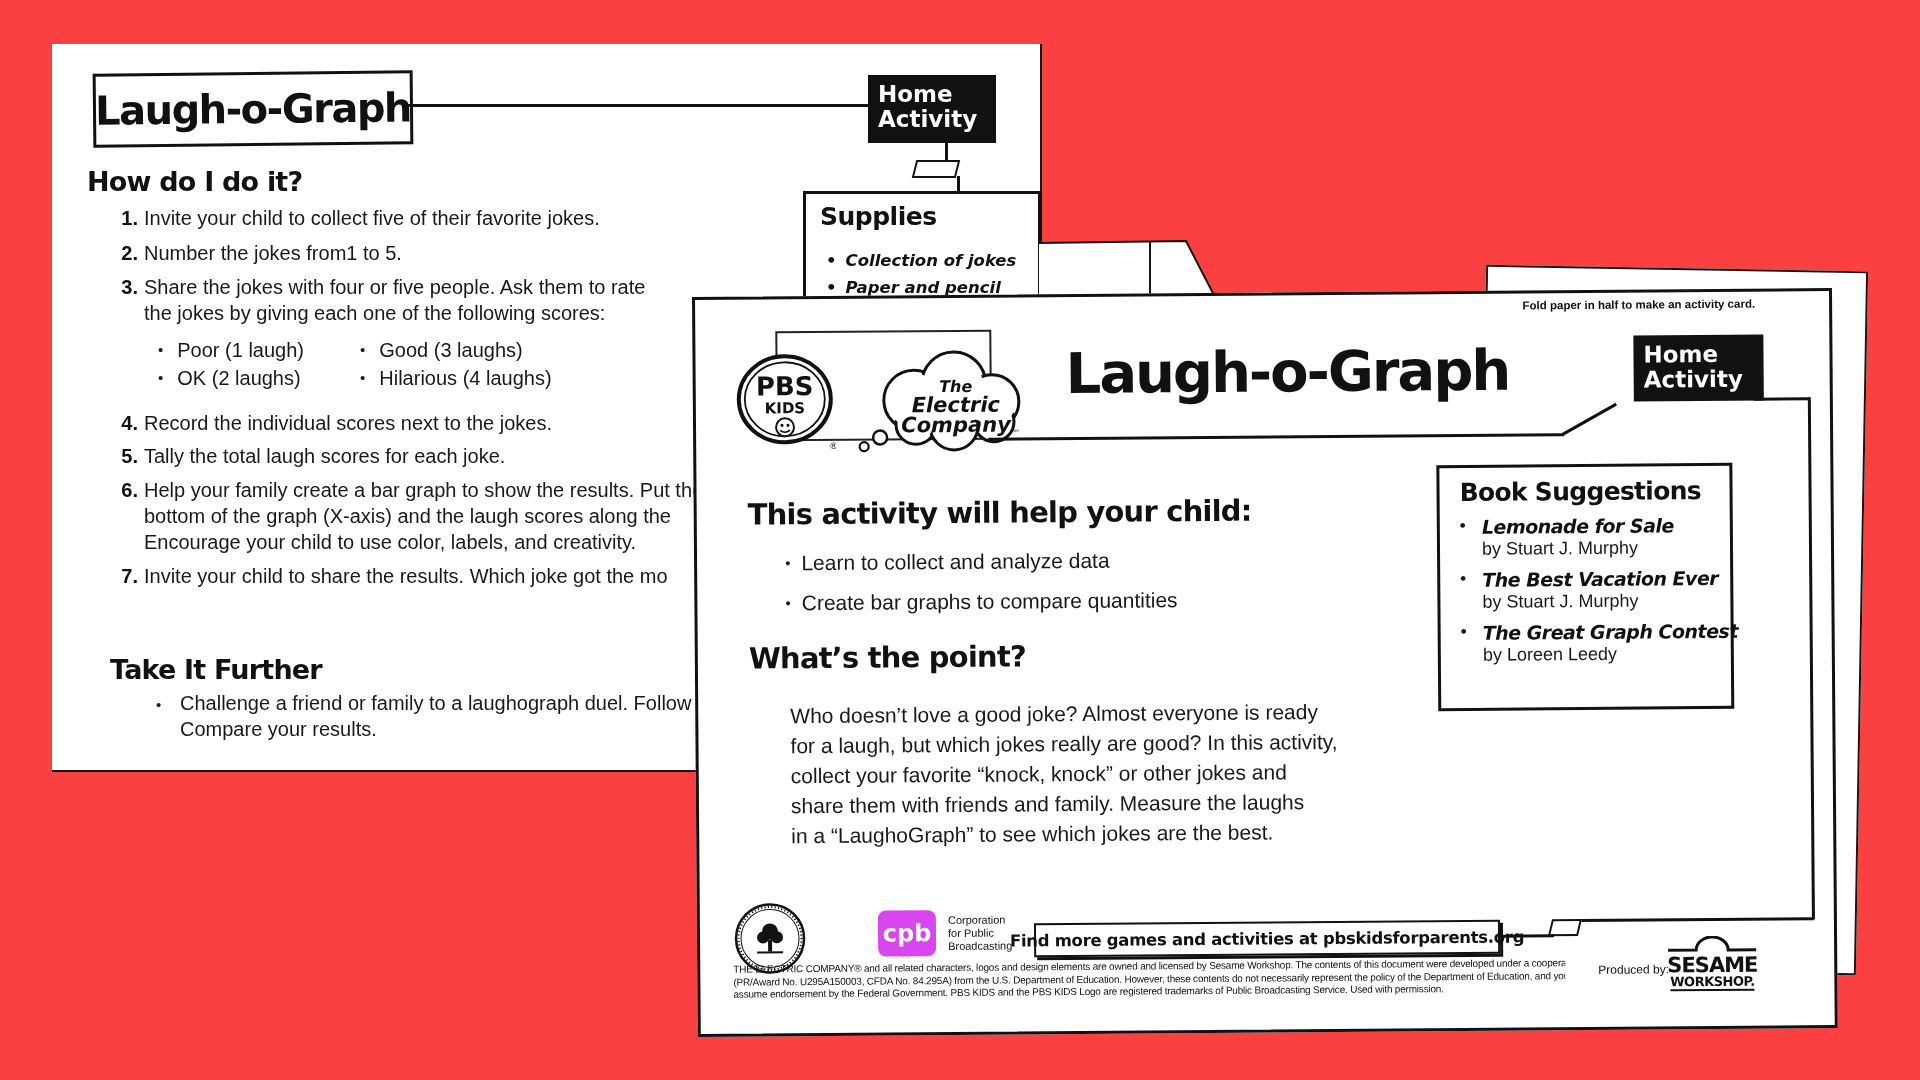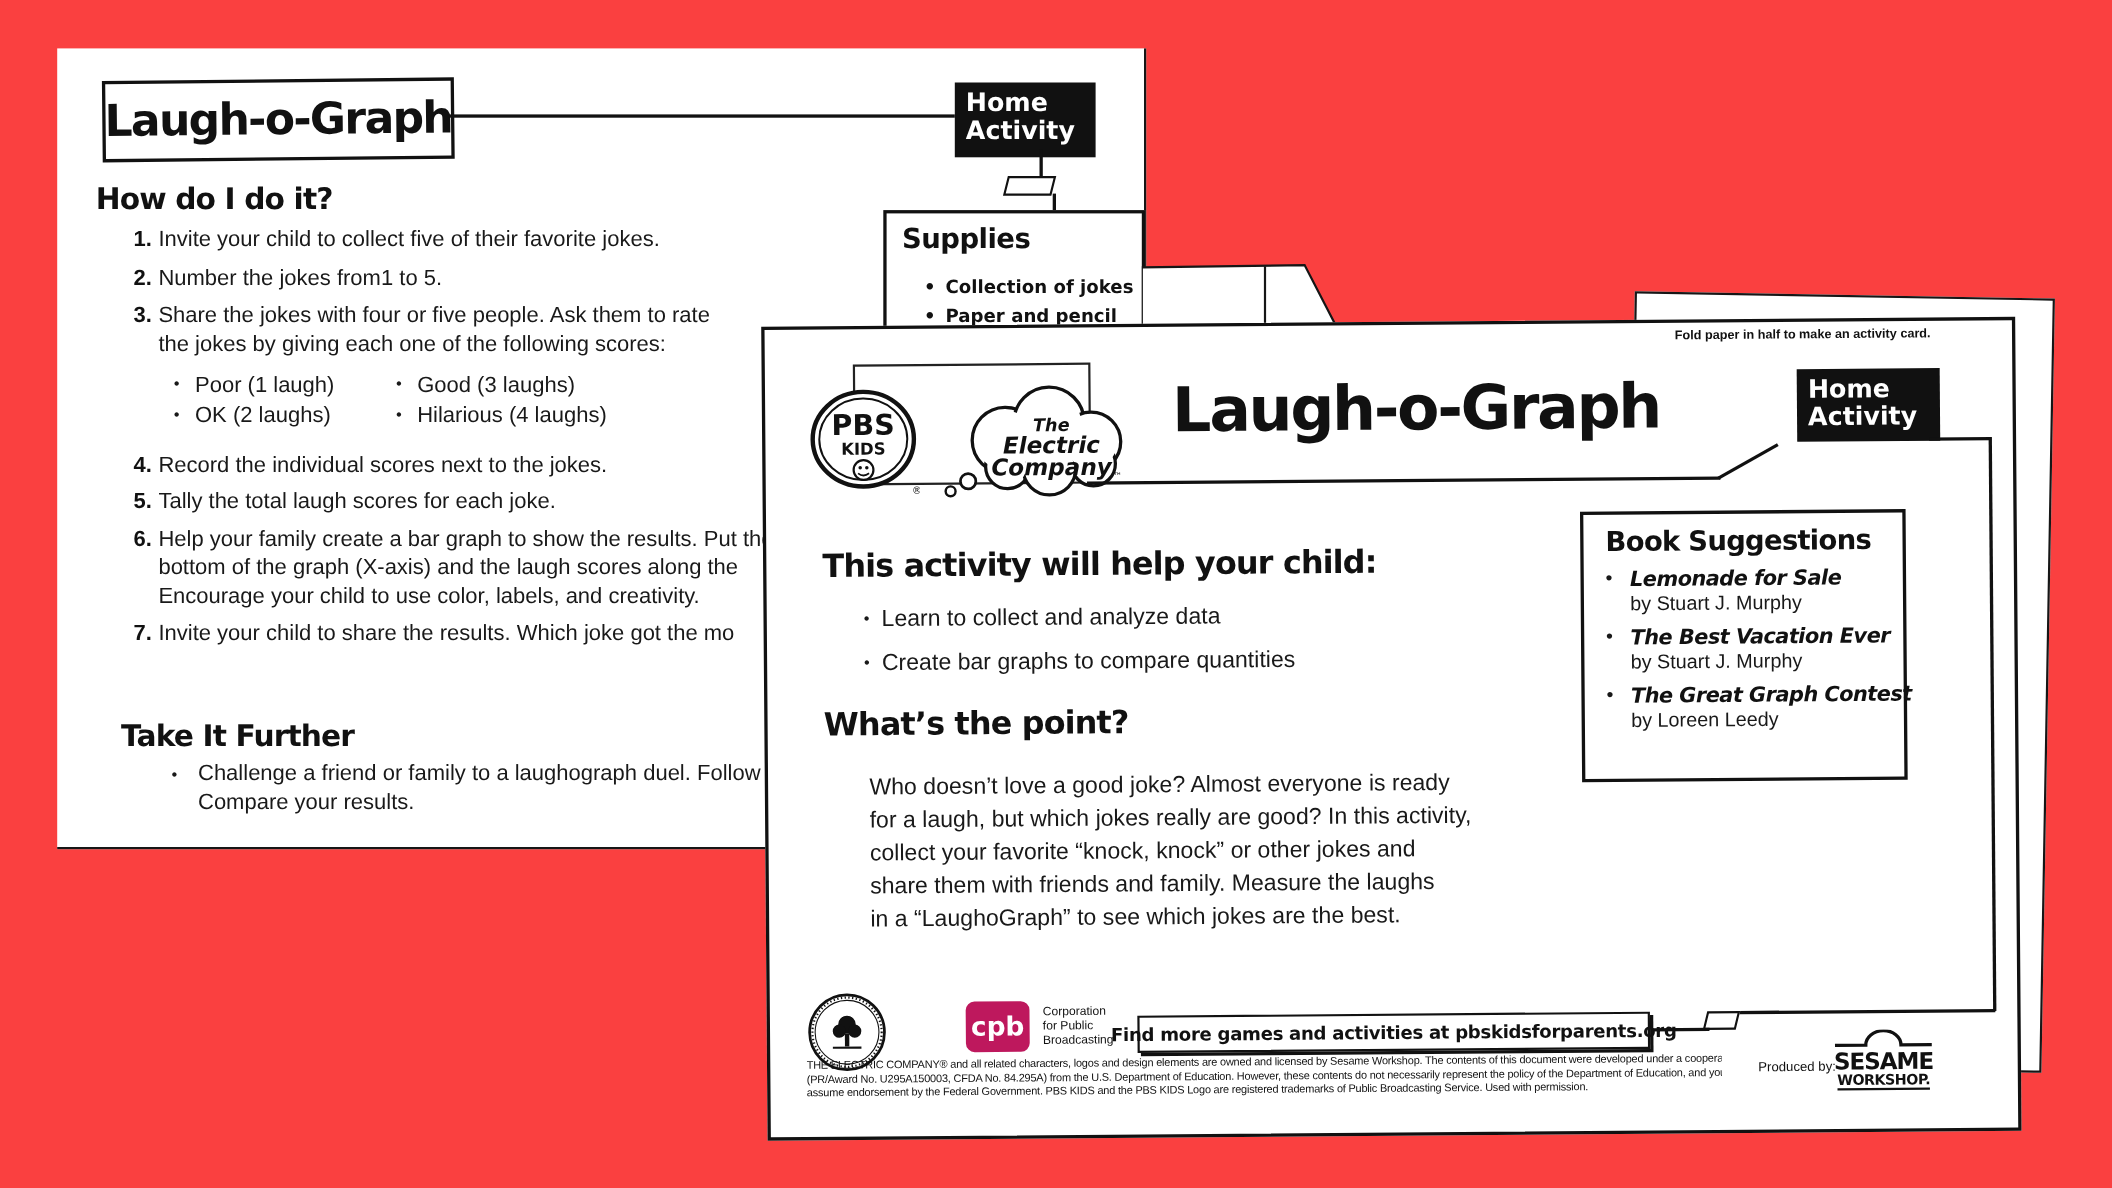--- a/index.html
+++ b/index.html
@@ -36,21 +36,21 @@
     transform:skewX(-14deg);
   }
   .supplies{
     position:absolute;left:751px;top:147px;width:232px;height:130px;
     border:3px solid #111;background:#fff;
   }
   .supplies h3{
     margin:8px 0 20px 14px;font-family:"DejaVu Sans", sans-serif;
     font-size:25px;letter-spacing:-.5px;color:#111;
   }
-  .supplies ul{margin:0;padding:0 0 0 34px;list-style:none;}
+  .supplies ul{margin:0;padding:0 0 0 20px;list-style:none;font-style:italic;}
   .supplies li{
     font-family:"DejaVu Sans", sans-serif;font-weight:bold;font-size:16.5px;
     margin-bottom:8px;white-space:nowrap;color:#111;
   }
   .supplies li::before{content:"•";margin-right:9px;}
   .h2{
     position:absolute;font-family:"DejaVu Sans", sans-serif;font-weight:bold;
     font-size:27px;letter-spacing:-.8px;color:#111;white-space:nowrap;
   }
   .step{position:absolute;left:92px;font-size:20px;line-height:26px;white-space:nowrap;}
@@ -115,21 +115,21 @@
     font-family:"DejaVu Sans", sans-serif;font-weight:bold;font-size:16.5px;
     letter-spacing:-.3px;white-space:nowrap;color:#111;
   }
   .legal{
     position:absolute;left:33px;top:664px;width:832px;overflow:hidden;
     font-size:10px;line-height:12.5px;letter-spacing:-.2px;color:#111;
   }
   .legal div{white-space:nowrap;}
   .produced{position:absolute;left:898px;top:670px;font-size:12px;color:#111;}
   .cpb-mark{
-    position:absolute;left:178px;top:612px;width:58px;height:46px;background:#be185d;
+    position:absolute;left:178px;top:612px;width:58px;height:46px;background:#d946ef;
     border-radius:8px;display:flex;align-items:center;justify-content:center;
     color:#fff;font-family:"DejaVu Sans", sans-serif;font-weight:bold;font-size:24px;
   }
   .cpb-text{position:absolute;left:248px;top:616px;font-size:11px;line-height:13px;color:#111;}
   svg text{font-family:"DejaVu Sans", sans-serif;}
 </style>
 </head>
 <body>
 
 <div class="card" id="back-card">

